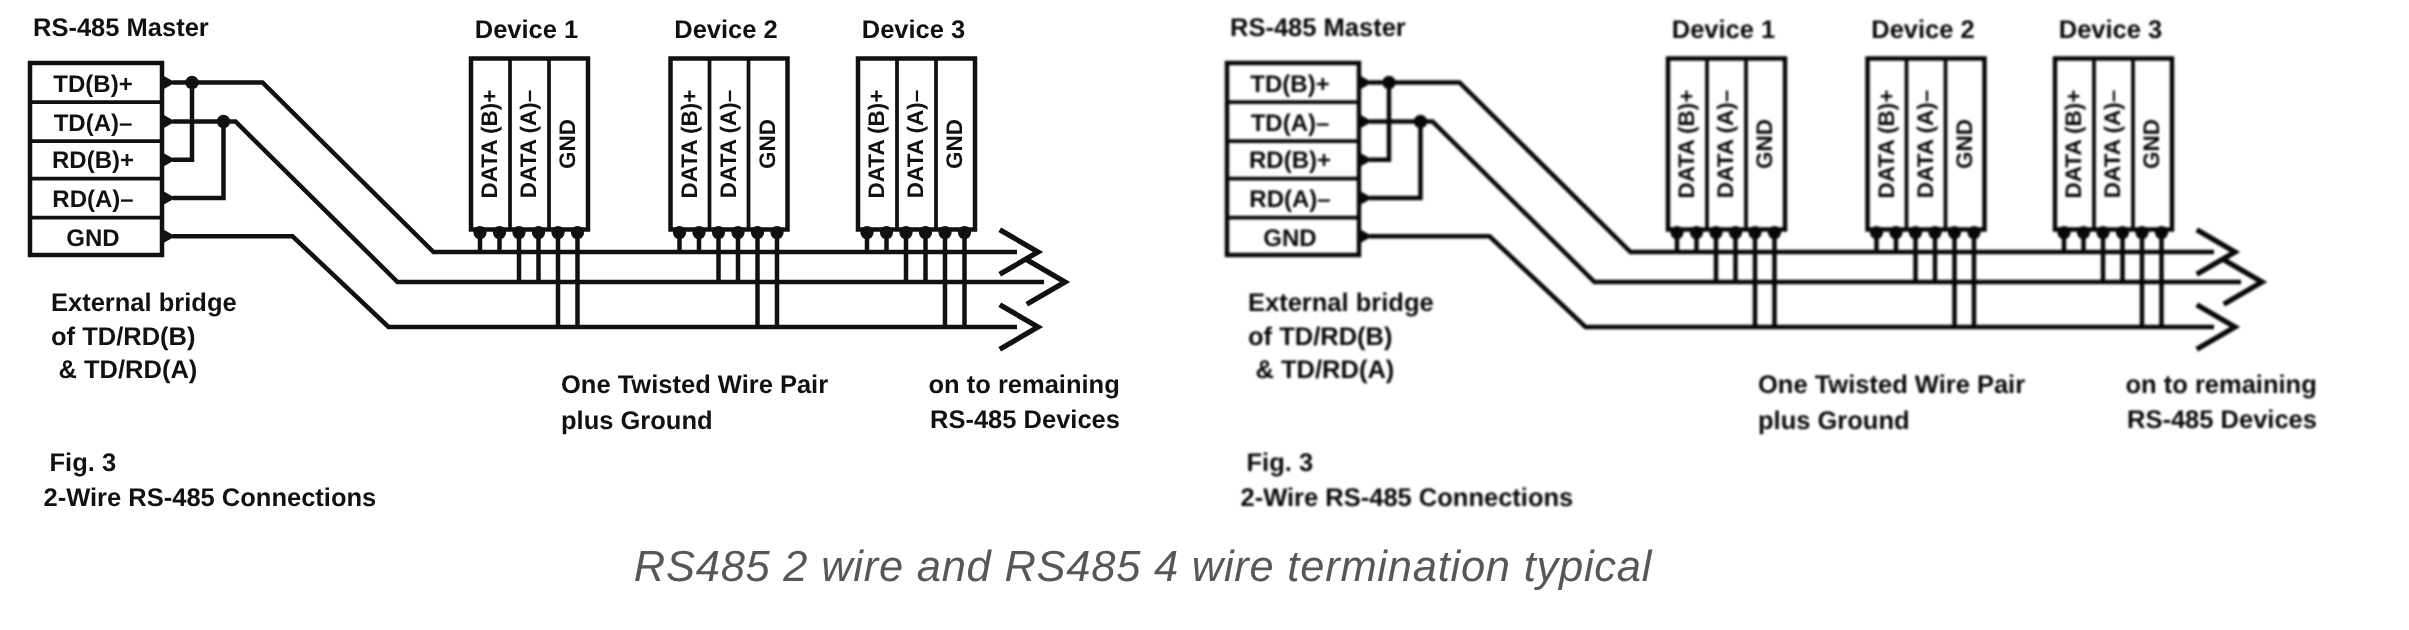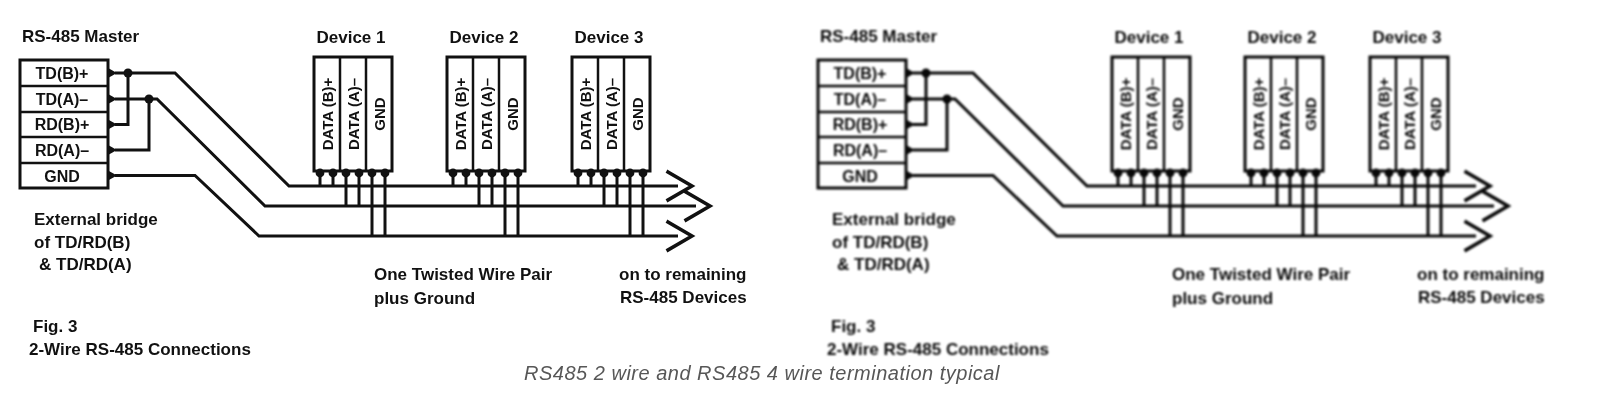--- a/index.html
+++ b/index.html
@@ -9,42 +9,42 @@
   }
   * { box-sizing: border-box; }
   html, body { margin: 0; padding: 0; }
   body {
     width: 1606px; height: 420px;
     background: var(--bg-color);
     position: relative;
     overflow: hidden;
     font-family: "Liberation Sans", sans-serif;
   }
-  .diagram { position: absolute; top: 18px; width: 770px; height: 345px; }
+  .diagram { position: absolute; top: 0; width: 770px; height: 345px; }
   #diagram-left  { left: 2px; }
   #diagram-right { left: 800px; filter: blur(0.8px) contrast(1.08); }
   svg text {
     font-family: "Liberation Sans", sans-serif;
     font-weight: bold;
     fill: var(--line-color);
   }
   .t17 { font-size: 17px; }
   .t16 { font-size: 16px; }
   .t15 { font-size: 15px; }
   .bx  { stroke: var(--line-color); stroke-width: 3;   fill: none; }
   .w   { stroke: var(--line-color); stroke-width: 3;   fill: none; }
   .w2  { stroke: var(--line-color); stroke-width: 2.5; fill: none; }
   .ar  { stroke: var(--line-color); stroke-width: 3.5; fill: none; stroke-linecap: square; }
   .d   { fill: var(--line-color); stroke: none; }
   .caption {
     position: absolute;
     top: 362px; left: 0; width: 1524px;
     text-align: center;
     font-style: italic;
-    font-size: 20px;
+    font-size: 29px;
     letter-spacing: 0.5px;
     color: var(--caption-color);
   }
 </style>
 </head>
 <body>
 
 <div class="diagram" id="diagram-left">
   <svg width="770" height="345" viewBox="0 0 770 345" xmlns="http://www.w3.org/2000/svg">
 

